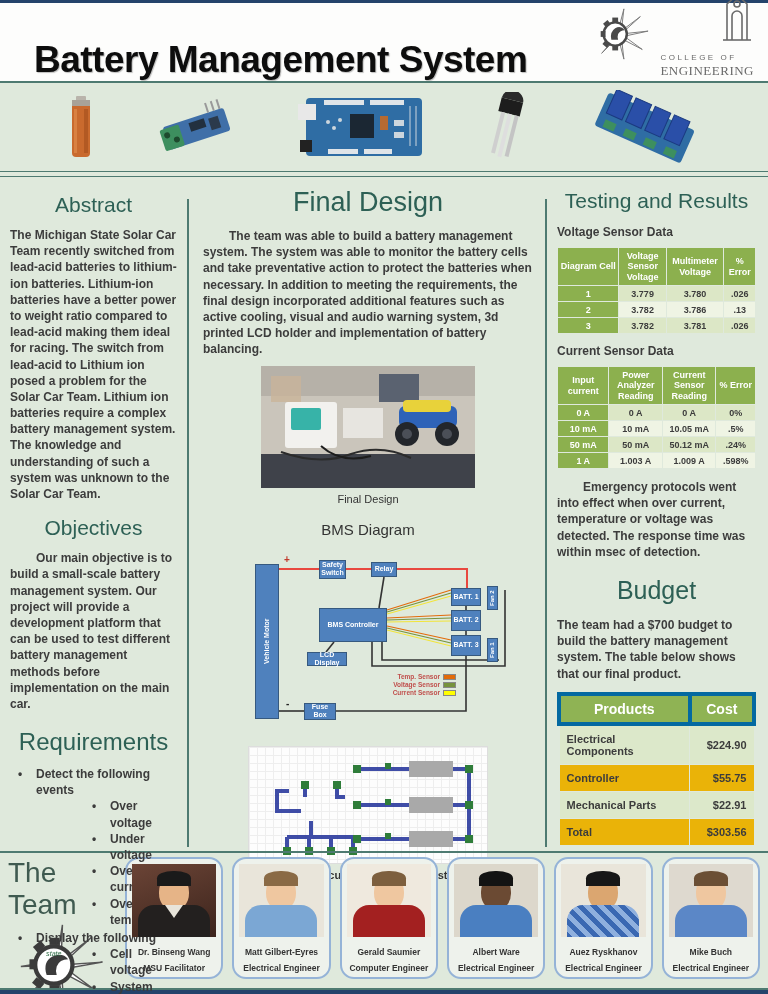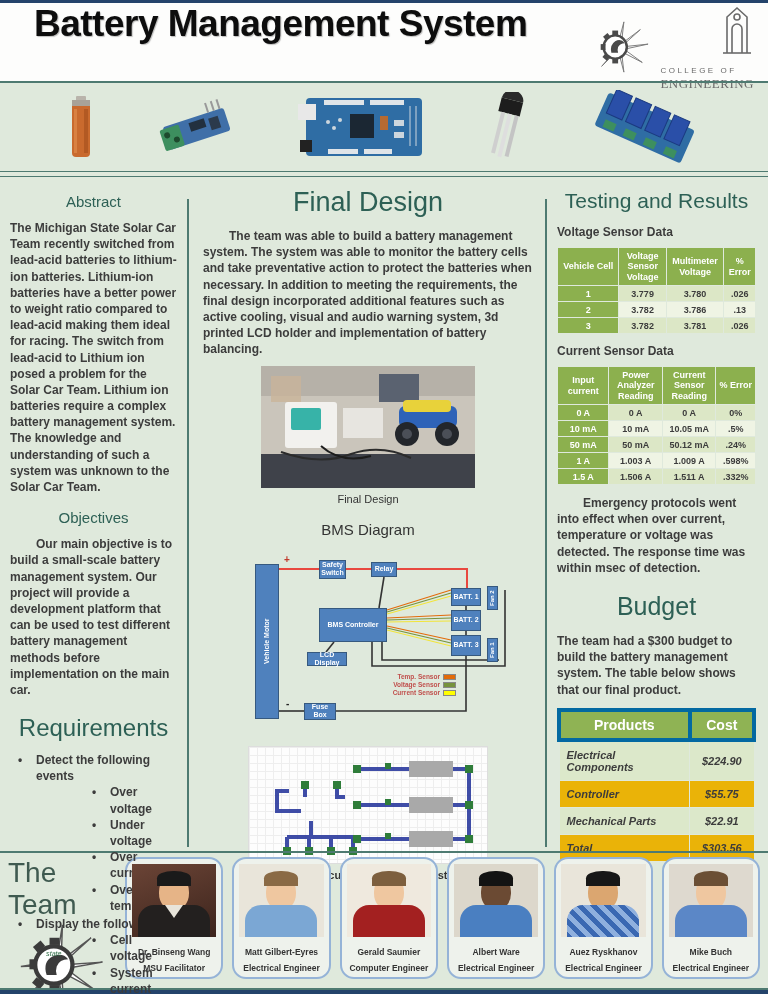--- a/index.html
+++ b/index.html
@@ -9,41 +9,41 @@
 
   
   .top-rule { height:3px; background:#24436b; }
   .header-rule { height:2px; background:#4e7a71; }
   .double-rule { height:6px; border-top:1.5px solid #4e7a71; border-bottom:1.5px solid #4e7a71; }
   .team-rule { height:2px; background:#4e7a71; }
   .bottom-rule { height:2px; background:#4e7a71; margin-top:auto; }
   .bottom-navy { height:4px; background:#24436b; }
 
   
-  header { height:78px; background:#fdfdfc; display:flex; align-items:flex-start; padding:0 14px 0 34px; }
+  header { height:78px; background:#fdfdfc; display:flex; align-items:flex-end; padding:0 14px 0 34px; }
   .title { font-size:37px; font-weight:700; color:#0d0d0d; letter-spacing:-0.5px; text-shadow:1px 1px 1px rgba(0,0,0,0.25); flex:1; }
   .logos { display:flex; align-items:center; gap:10px; }
   .college-logo { display:flex; align-items:flex-end; gap:12px;flex-direction:column; }
   .college-text { color:#6a6a6a; line-height:1; padding-bottom:4px; }
   .college-line1 { font-size:8px; letter-spacing:2.5px; }
   .college-line2 { font-family:"Liberation Serif", serif; font-size:13px; letter-spacing:0.5px; margin-top:2px; }
 
   
   .components { height:88px; display:flex; align-items:center; justify-content:space-around; padding:0 40px; }
   .component { display:flex; align-items:center; justify-content:center; }
 
   
   main { display:flex; height:674px; }
   .vdiv { width:2px; background:#4e7a71; margin-top:22px; margin-bottom:4px; }
   .col-left  { width:187px; padding:10px 10px 0 10px; }
   .col-mid   { width:356px; padding:6px 12px 0 14px; }
   .col-right { width:219px; padding:8px 10px 0 10px; }
 
   h2 { font-weight:400; color:#2d6055; text-align:center; }
-  .h-left { font-size:15px; margin:6px 0 10px; }
+  .h-left { font-size:21px; margin:6px 0 10px; }
   .h-mid  { font-size:27px; margin:4px 0 10px; }
   .h-right{ font-size:21px; margin:4px 0 12px; }
   .h-sub  { font-size:25px; margin:16px 0 12px; }
 
   p.body { font-size:12px; font-weight:700; color:#3c3c3c; line-height:1.35; }
   p.indent { text-indent:26px; }
   .mid-body { font-size:12px; }
 
   
   ul.req { list-style:none; font-size:12px; font-weight:700; color:#3c3c3c; margin-top:6px; }
@@ -79,22 +79,22 @@
   table { border-collapse:collapse; width:100%; }
   .sensor-table { font-size:9px; font-weight:700; margin-bottom:10px; }
   .sensor-table th { background:#8cb04e; color:#fff; padding:3px 2px; text-align:center; border:1px solid #dfe9dc; line-height:1.15; }
   .sensor-table td { padding:2.5px 2px; text-align:center; color:#3c3c3c; border:1px solid #dfe9dc; }
   .sensor-table td.keycol { background:#8cb04e; color:#fff; }
   .sensor-table tr.odd td:not(.keycol) { background:#dce7c6; }
   .sensor-table tr.even td:not(.keycol) { background:#eff4e4; }
 
   .budget-table { font-size:11px; font-weight:700; margin-top:10px; }
   .budget-table th { background:#8fb354; color:#fff; font-size:14px; padding:5px 4px; text-align:center; border:4px solid #0369a1; }
-  .budget-table td { padding:7px 7px; color:#3c3c3c; border:1px solid #dfe9dc;font-style:italic; }
-  .budget-table td.cost { text-align:center; }
+  .budget-table td { padding:7px 7px; color:#3c3c3c; border:1px solid #dfe9dc; }
+  .budget-table td.cost { text-align:right; }
   .budget-table tr.odd td { background:#dce8ca; }
   .budget-table tr.even td { background:#eab308; }
 
   
   .team { height:128px; display:flex; align-items:flex-start; padding:4px 8px 0 6px; gap:9px; }
   .team-left { width:110px; display:flex; flex-direction:column; align-items:center; }
   .team-heading { font-size:28px; font-weight:400; color:#3f5a50; align-self:flex-start; margin-left:2px; }
   .member-card { flex:1; border:2px solid #95b3d7; border-radius:14px; background:#eef2ec; padding:5px 5px 3px; height:122px; display:flex; flex-direction:column; align-items:center;gap:6px; }
   .photo { position:relative; width:100%; height:82px; overflow:hidden; background:var(--wall); }
   .photo .head { position:absolute; top:10px; left:50%; transform:translateX(-50%); width:30px; height:36px; border-radius:50% 50% 46% 46%; background:var(--skin); }
@@ -401,21 +401,21 @@
     </section>
     <div class="vdiv"></div>
 
     <aside class="col-right">
       <h2 class="h-right">Testing and Results</h2>
       <div class="data-label">Voltage Sensor Data</div>
 
       <table class="sensor-table">
         <thead>
             <tr>
-          <th style="width:31%">Vehicle Cell</th>
+          <th style="width:31%">Diagram Cell</th>
           <th style="width:24%">Voltage Sensor Voltage</th>
           <th style="width:29%">Multimeter Voltage</th>
           <th style="width:16%">% Error</th>
         </tr>
           </thead>
         <tbody>
           <tr class="odd">
             <td class="keycol">1</td>
               <td>3.779</td>
               <td>3.780</td>
@@ -464,33 +464,27 @@
               <td>50 mA</td>
               <td>50.12 mA</td>
               <td>.24%</td>
           </tr>
           <tr class="even">
             <td class="keycol">1 A</td>
               <td>1.003 A</td>
               <td>1.009 A</td>
               <td>.598%</td>
           </tr>
-          <tr class="odd">
-            <td class="keycol">1.5 A</td>
-              <td>1.506 A</td>
-              <td>1.511 A</td>
-              <td>.332%</td>
-          </tr>
         </tbody>
       </table>
 
       <p class="body indent" style="margin-top:10px">Emergency protocols went into effect when over current, temperature or voltage was detected. The response time was within msec of detection.</p>
 
       <h2 class="h-sub">Budget</h2>
-      <p class="body">The team had a $300 budget to build the battery management system. The table below shows that our final product.</p>
+      <p class="body">The team had a $700 budget to build the battery management system. The table below shows that our final product.</p>
 
       <table class="budget-table">
         <thead>
             <tr>
           <th style="width:67%">Products</th>
           <th>Cost</th>
         </tr>
           </thead>
         <tbody>
           <tr class="odd">

